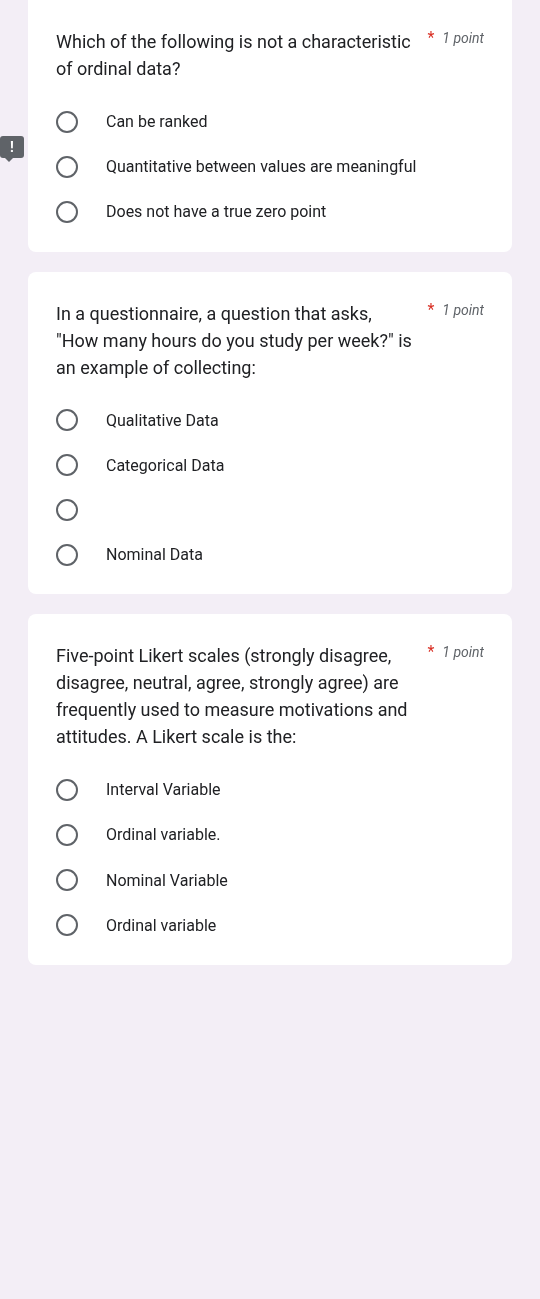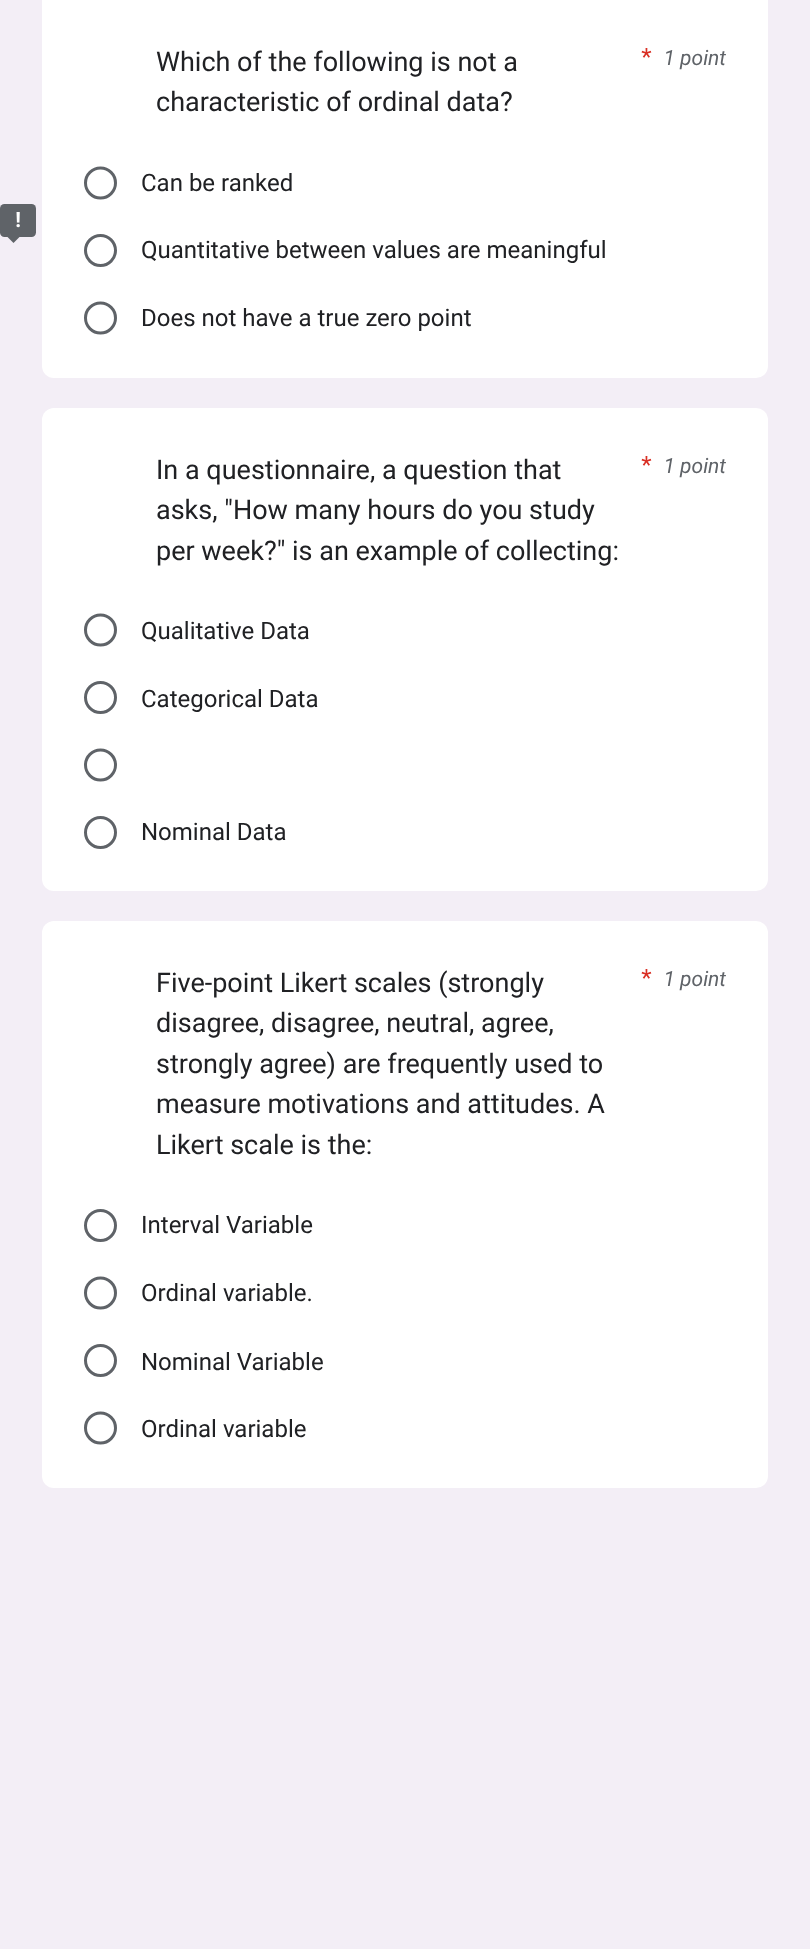--- a/index.html
+++ b/index.html
@@ -22,21 +22,20 @@
     }
     .question-card:first-of-type {
       margin-top: 0;
       border-top-left-radius: 0;
       border-top-right-radius: 0;
     }
     .question-header {
       display: flex;
       align-items: flex-start;
       margin-bottom: 28px;
-      margin-left: 48px;
     }
     .question-text {
       font-size: 18px;
       line-height: 1.5;
       flex: 1;
       color: #202124;
       font-weight: 400;
     }
     .required-star {
       color: #d93025;
@@ -50,21 +49,21 @@
       font-style: italic;
     }
     .options {
       display: flex;
       flex-direction: column;
       gap: 22px;
     }
     .option-row {
       display: flex;
       align-items: center;
-      gap: 16px;
+      gap: 28px;
       cursor: pointer;
     }
     .radio {
       width: 22px;
       height: 22px;
       min-width: 22px;
       border: 2px solid #5f6368;
       border-radius: 50%;
       flex-shrink: 0;
     }

